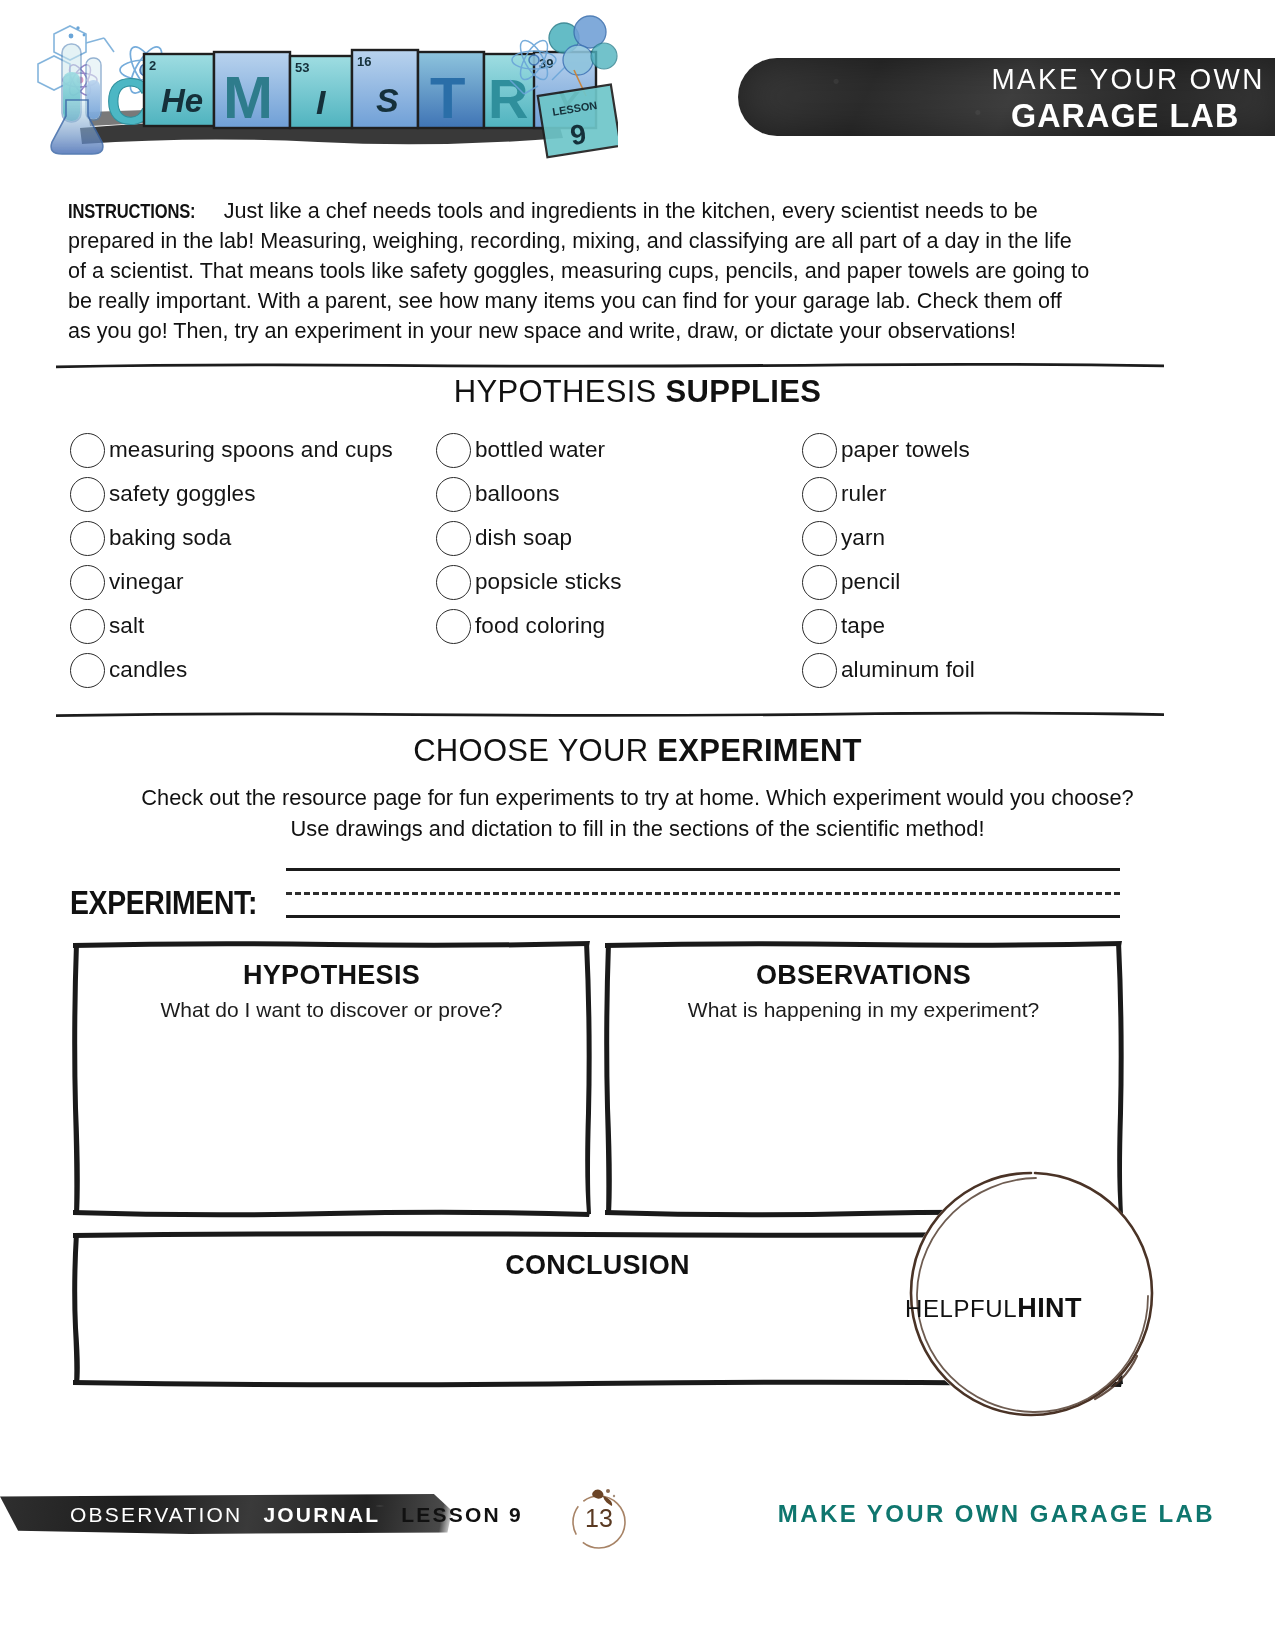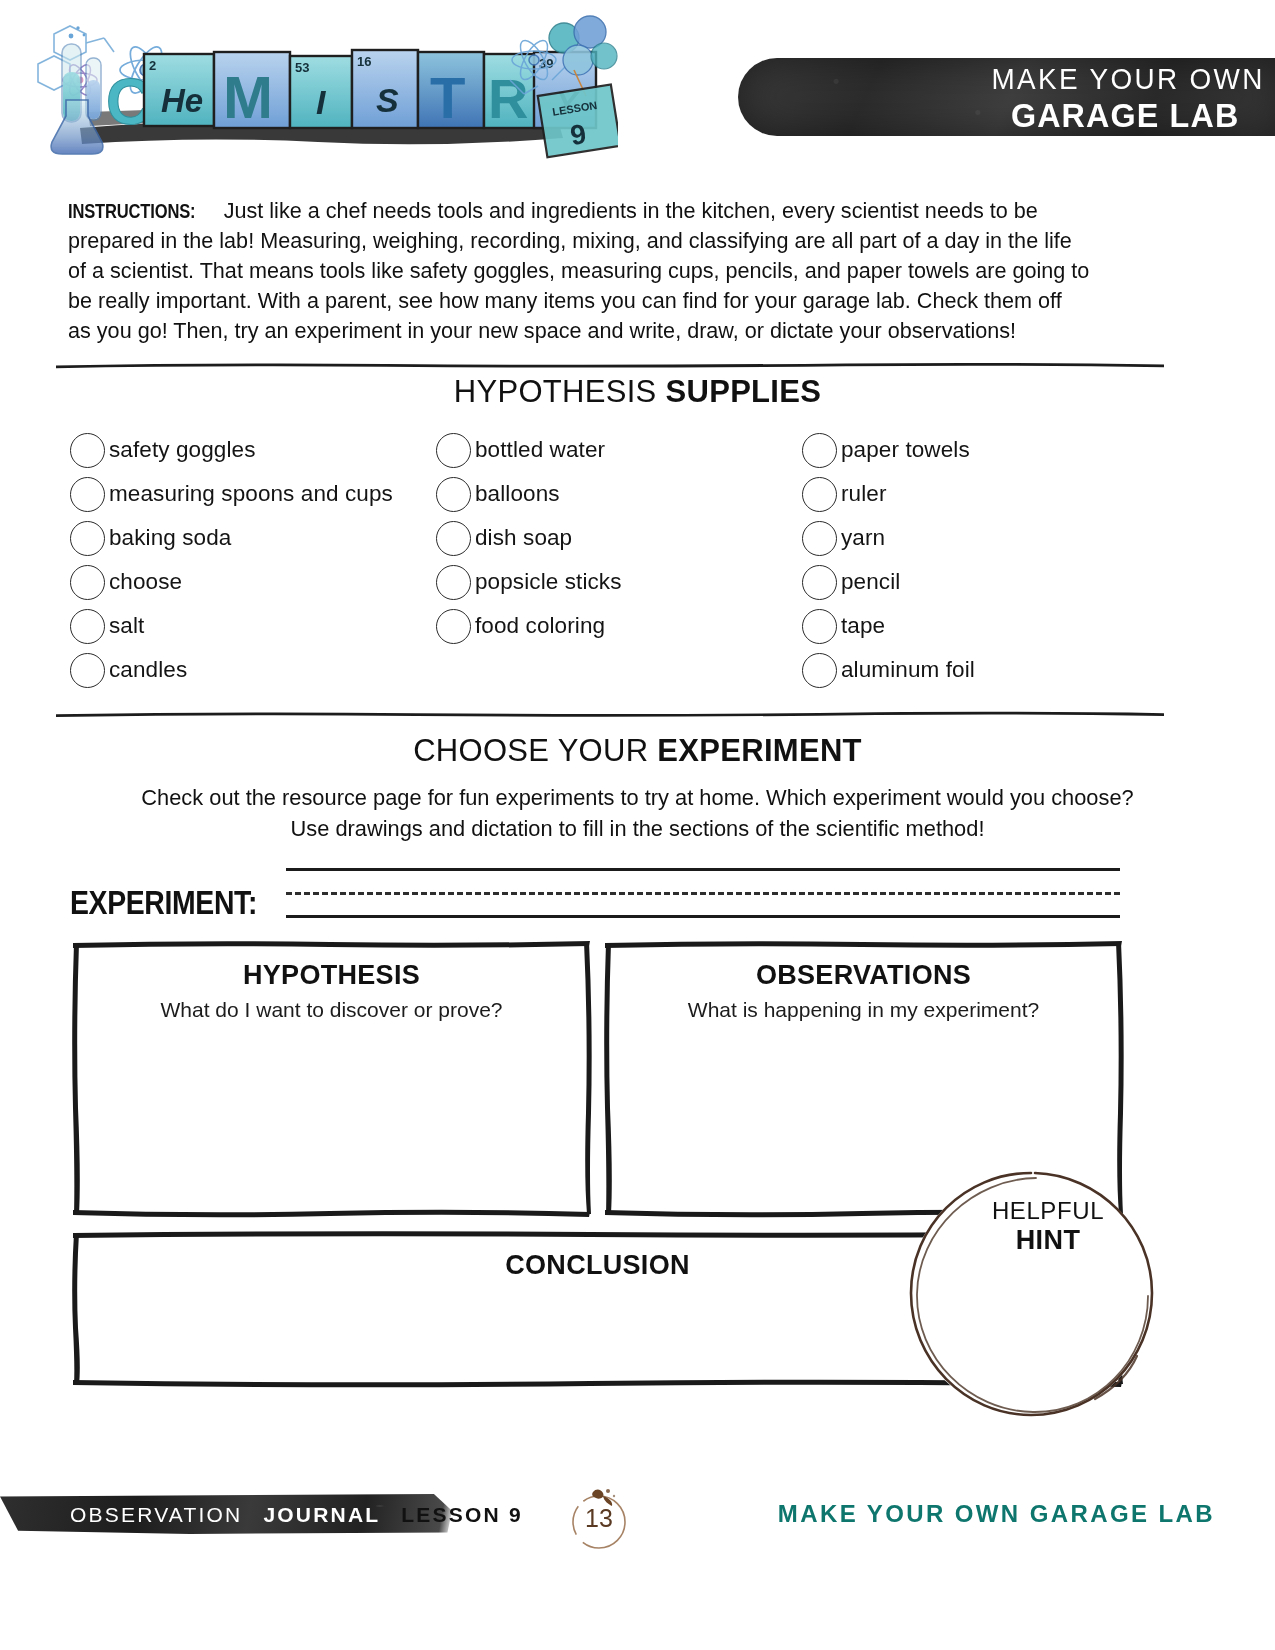--- a/index.html
+++ b/index.html
@@ -117,22 +117,22 @@
   .sbox-sub{
     position:absolute;width:100%;text-align:center;
     font-size:21px;color:#1c1c1c;font-weight:300;
     font-family:"Liberation Sans",sans-serif;
   }
 
   
   .hint{position:absolute;left:905px;top:1168px;width:252px;height:252px;}
   .hint svg{position:absolute;left:0;top:0;}
   .hint-body{
-    position:absolute;left:17px;top:0;width:252px;height:252px;
-    display:flex;flex-direction:column;align-items:center;justify-content:flex-start;
+    position:absolute;left:0;top:0;width:252px;height:252px;
+    display:flex;flex-direction:row;align-items:center;justify-content:flex-start;
     padding-top:30px;box-sizing:border-box;text-align:left;
   }
   .hint-k1{font-size:24px;font-weight:300;letter-spacing:.6px;color:#111;line-height:1.1;}
   .hint-k2{font-size:27px;font-weight:bold;letter-spacing:.4px;color:#111;line-height:1.25;}
   .hint-text{
     font-size:20px;line-height:27px;color:#161616;font-weight:300;
     width:214px;margin-top:1px;
   }
 
   
@@ -320,33 +320,33 @@
   </div>
 
   <div class="sec-title" style="top:374px;">
     <span>HYPOTHESIS </span><span class="bold">SUPPLIES</span>
   </div>
 
   <div class="supplies">
     <div class="sup-col">
       <div class="sup-item">
           <span class="circle"></span>
+          <span class="sup-label">measuring spoons and cups</span>
+        </div>
+      <div class="sup-item">
+          <span class="circle"></span>
           <span class="sup-label">safety goggles</span>
         </div>
       <div class="sup-item">
           <span class="circle"></span>
-          <span class="sup-label">measuring spoons and cups</span>
-        </div>
-      <div class="sup-item">
-          <span class="circle"></span>
           <span class="sup-label">baking soda</span>
         </div>
       <div class="sup-item">
           <span class="circle"></span>
-          <span class="sup-label">choose</span>
+          <span class="sup-label">vinegar</span>
         </div>
       <div class="sup-item">
           <span class="circle"></span>
           <span class="sup-label">salt</span>
         </div>
       <div class="sup-item">
           <span class="circle"></span>
           <span class="sup-label">candles</span>
         </div>
     </div>

